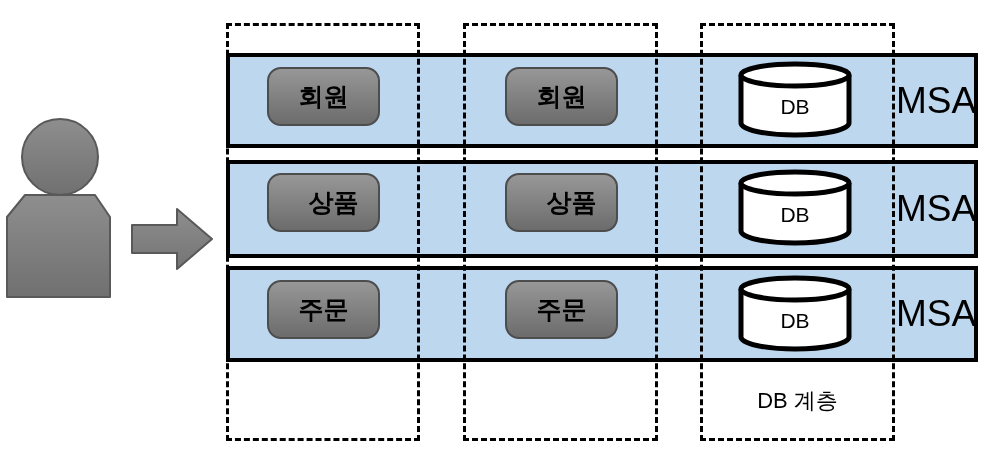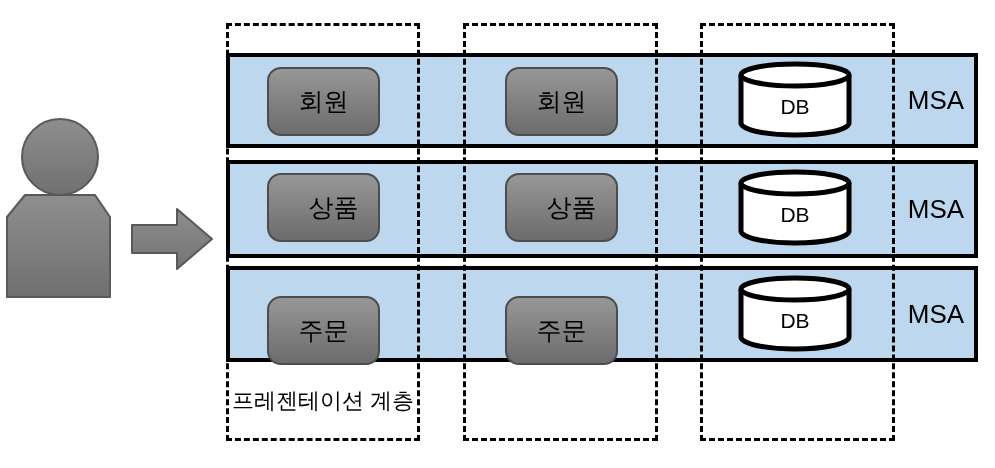--- a/index.html
+++ b/index.html
@@ -49,57 +49,58 @@
     white-space: nowrap;
   }
   .layer-label.c1 { left: 226px; width: 194px; }
   .layer-label.c2 { left: 463px; width: 195px; }
   .layer-label.c3 { left: 700px; width: 195px; }
 
   
   .node {
     position: absolute;
     width: 113px;
-    height: 69px;
+    height: 59px;
     border-radius: 14px;
     background: linear-gradient(#979797, #6c6c6c);
     border: 2px solid #4d4d4d;
     box-sizing: border-box;
     display: flex;
     align-items: center;
     justify-content: center;
     font-size: 25px;
     color: #000000;
+    font-weight: bold;
   }
   .node.c1 { left: 267px; }
   .node.c2 { left: 505px; }
   .node.row1 { top: 67px; }
   .node.row2 { top: 173px; padding-left: 20px; }
-  .node.row3 { top: 296px; }
+  .node.row3 { top: 280px; }
 
   
   .db-svg { position: absolute; left: 738px; width: 114px; height: 78px; }
   .db-svg.row1 { top: 61px; }
   .db-svg.row2 { top: 169px; }
   .db-svg.row3 { top: 275px; }
   .db-text {
     font-family: "Liberation Sans", "DejaVu Sans", sans-serif;
     font-size: 21px;
     fill: #000000;
   }
 
   
   .msa {
     position: absolute;
     left: 897px;
     width: 78px;
     display: flex;
     align-items: center;
     justify-content: center;
-    font-size: 26px;
+    font-size: 37px;
     letter-spacing: 0px;
     color: #000000;
   }
   .msa.r1 { top: 53px;  height: 95px; }
   .msa.r2 { top: 160px; height: 98px; }
   .msa.r3 { top: 266px; height: 96px; }
 
   .person-svg { position: absolute; left: 5px; top: 115px; width: 112px; height: 186px; }
   .arrow-svg  { position: absolute; left: 130px; top: 205px; width: 85px; height: 68px; }
 </style>
@@ -158,15 +159,15 @@
   </svg>
 
   <div class="msa r1">MSA</div>
   <div class="msa r2">MSA</div>
   <div class="msa r3">MSA</div>
 
   <div class="layer-box c1"></div>
   <div class="layer-box c2"></div>
   <div class="layer-box c3"></div>
 
-  <div class="layer-label c1">프레젠테이션 계층</div>
+  <div class="layer-label c3">DB 계층</div>
 
 </div>
 
 </body></html>

